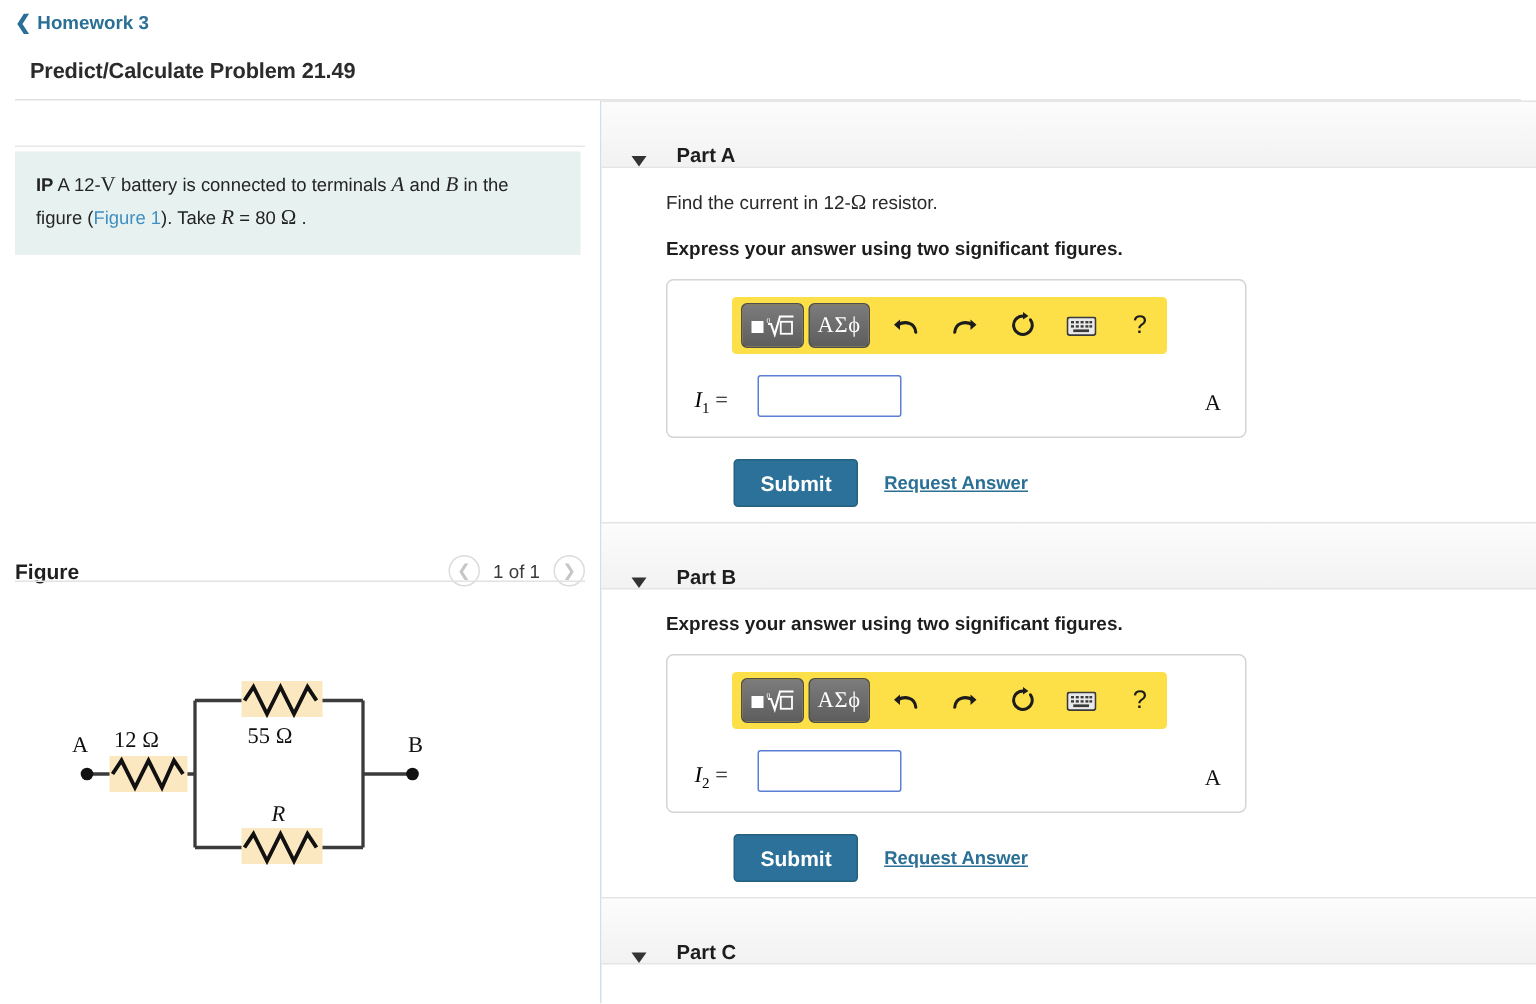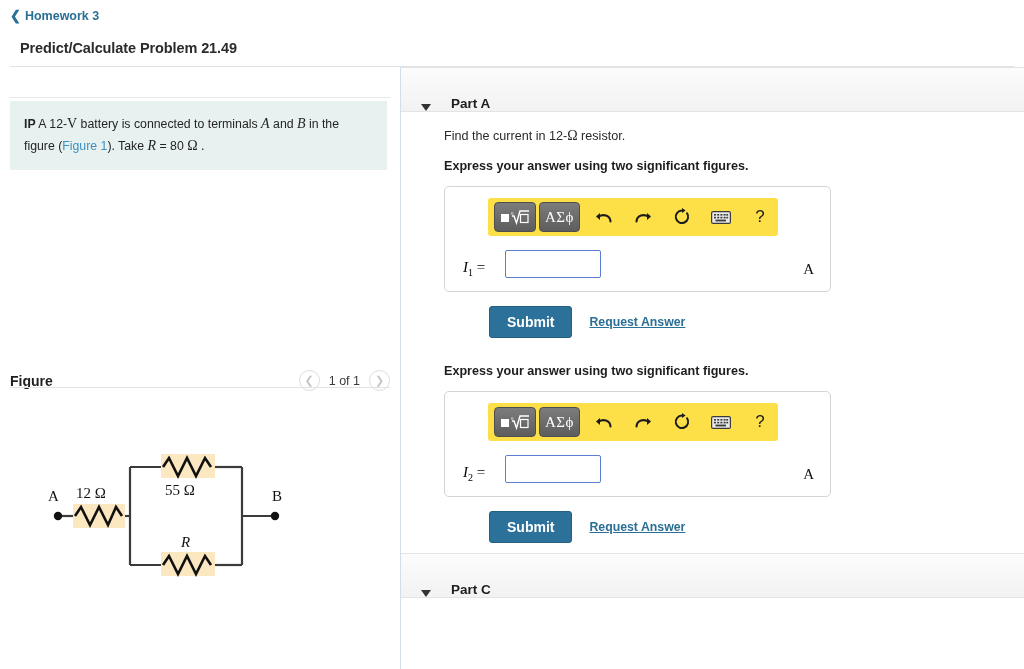--- a/index.html
+++ b/index.html
@@ -294,20 +294,24 @@
             <span class="ans-unit">A</span>
           </div>
         </div>
 
         <div class="submit-row">
           <button class="submit-btn">Submit</button>
           <a class="request-link">Request Answer</a>
         </div>
       </div>
 
+      <div class="part-header">
+        <div class="part-caret"></div>
+        <div class="part-label">Part B</div>
+      </div>
       <div class="part-body">
         <div class="instruction">Express your answer using two significant figures.</div>
 
         <div class="answer-box">
           <div class="math-toolbar">
             <div class="tb-btn">
               <svg width="30" height="17" viewBox="0 0 30 17">
                 <rect x="1" y="5" width="8" height="8" fill="#fff"></rect>
                 <path d="M12 7 L14 7 L16.5 14 L20 2 L29 2" stroke="#fff" stroke-width="1.4" fill="none"></path>
                 <rect x="20.5" y="5.5" width="7.5" height="8" fill="none" stroke="#fff" stroke-width="1.2"></rect>

